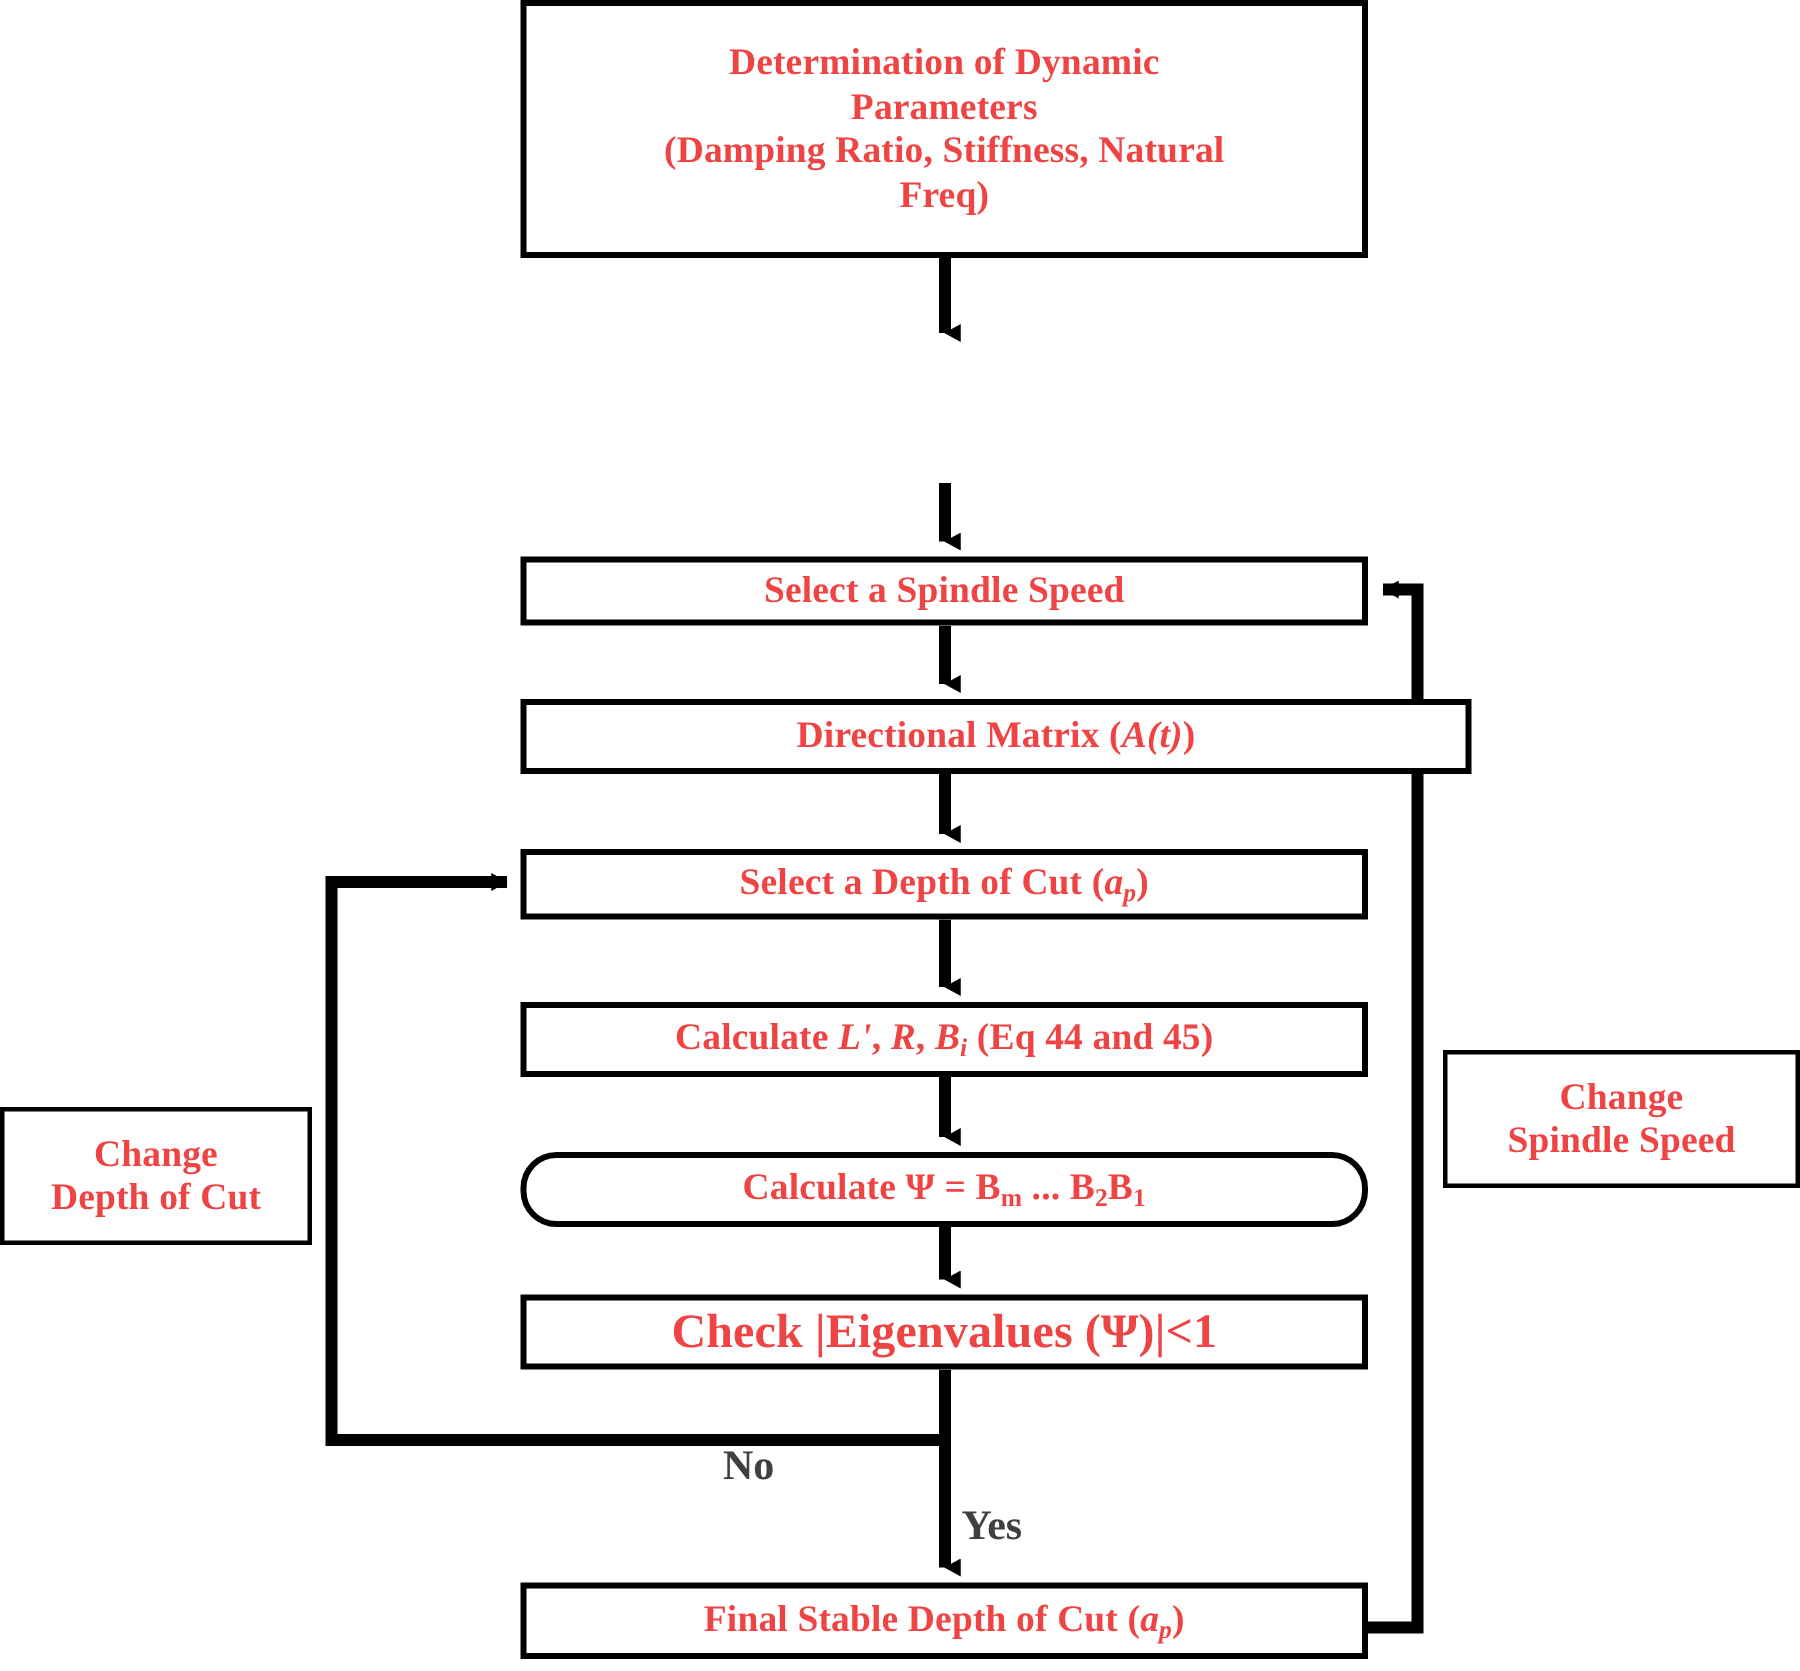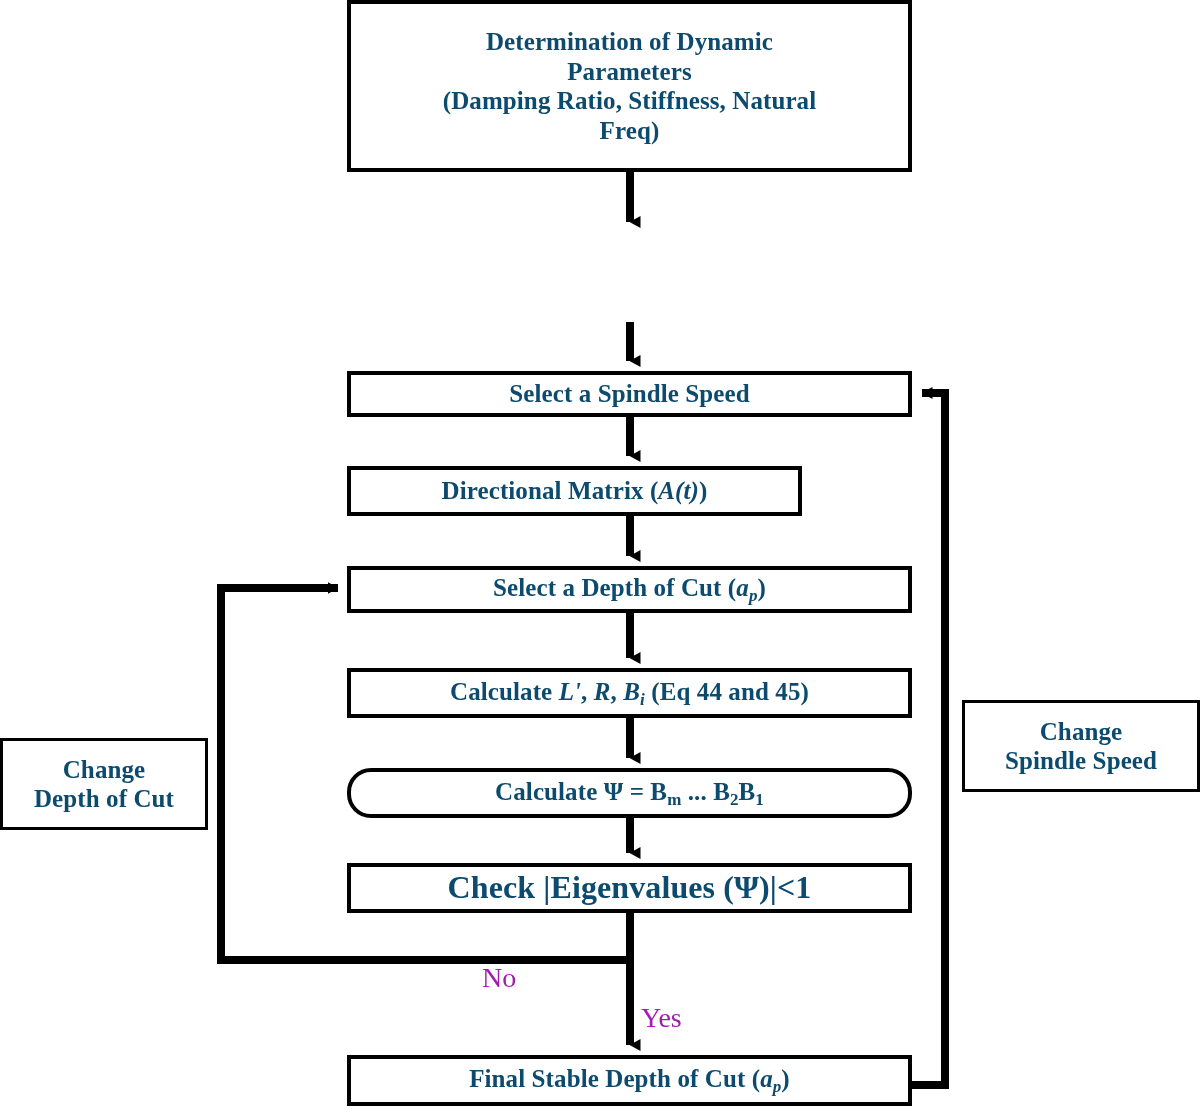--- a/index.html
+++ b/index.html
@@ -29,35 +29,35 @@
   .node-box {
     position: absolute;
     box-sizing: border-box;
     border: 4px solid #000000;
     background: #ffffff;
     display: flex;
     align-items: center;
     justify-content: center;
     text-align: center;
     font-weight: bold;
-    color: #0c4a6e;
+    color: #ef4444;
     line-height: 1.18;
     letter-spacing: 0.1px;
   }
   .node-box.thin {
     border-width: 3px;
   }
   .node-text {
     padding: 0 8px;
     white-space: pre-line;
   }
   .edge-label {
     position: absolute;
-    font-weight: normal;
-    color: #a21caf;
+    font-weight: bold;
+    color: #404040;
     white-space: nowrap;
   }
   .ital { font-style: italic; }
   sub { font-size: 0.68em; font-style: italic; vertical-align: -0.28em; }
   .subn { font-size: 0.68em; font-style: normal; vertical-align: -0.28em; }
 </style>
 </head>
 <body>
 
 <div id="flowchart-root">
@@ -105,21 +105,21 @@
 
   <div class="node-box" style="left:347px; top:0px; width:565px; height:172px; font-size:25px;">
     <div class="node-text"><span>Determination of Dynamic</span><br><span>Parameters</span><br><span>(Damping Ratio, Stiffness, Natural</span><br><span>Freq)</span></div>
   </div>
 
 
   <div class="node-box" style="left:347px; top:371px; width:565px; height:46px; font-size:25px;justify-content:center;">
     <div class="node-text">Select a Spindle Speed</div>
   </div>
 
-  <div class="node-box" style="left:347px; top:466px; width:455px; height:50px; font-size:25px;">
+  <div class="node-box" style="left:347px; top:466px; width:634px; height:50px; font-size:25px;">
     <div class="node-text"><span>Directional Matrix (</span><span class="ital">A(t)</span><span>)</span></div>
   </div>
 
   <div class="node-box" style="left:347px; top:566px; width:565px; height:47px; font-size:25px;">
     <div class="node-text"><span>Select a Depth of Cut (</span><span class="ital">a</span><sub>p</sub><span>)</span></div>
   </div>
 
   <div class="node-box" style="left:347px; top:668px; width:565px; height:50px; font-size:25px;">
     <div class="node-text"><span>Calculate </span><span class="ital">L'</span><span>, </span><span class="ital">R</span><span>, </span><span class="ital">B</span><sub>i</sub><span>  (Eq 44 and 45)</span></div>
   </div>

